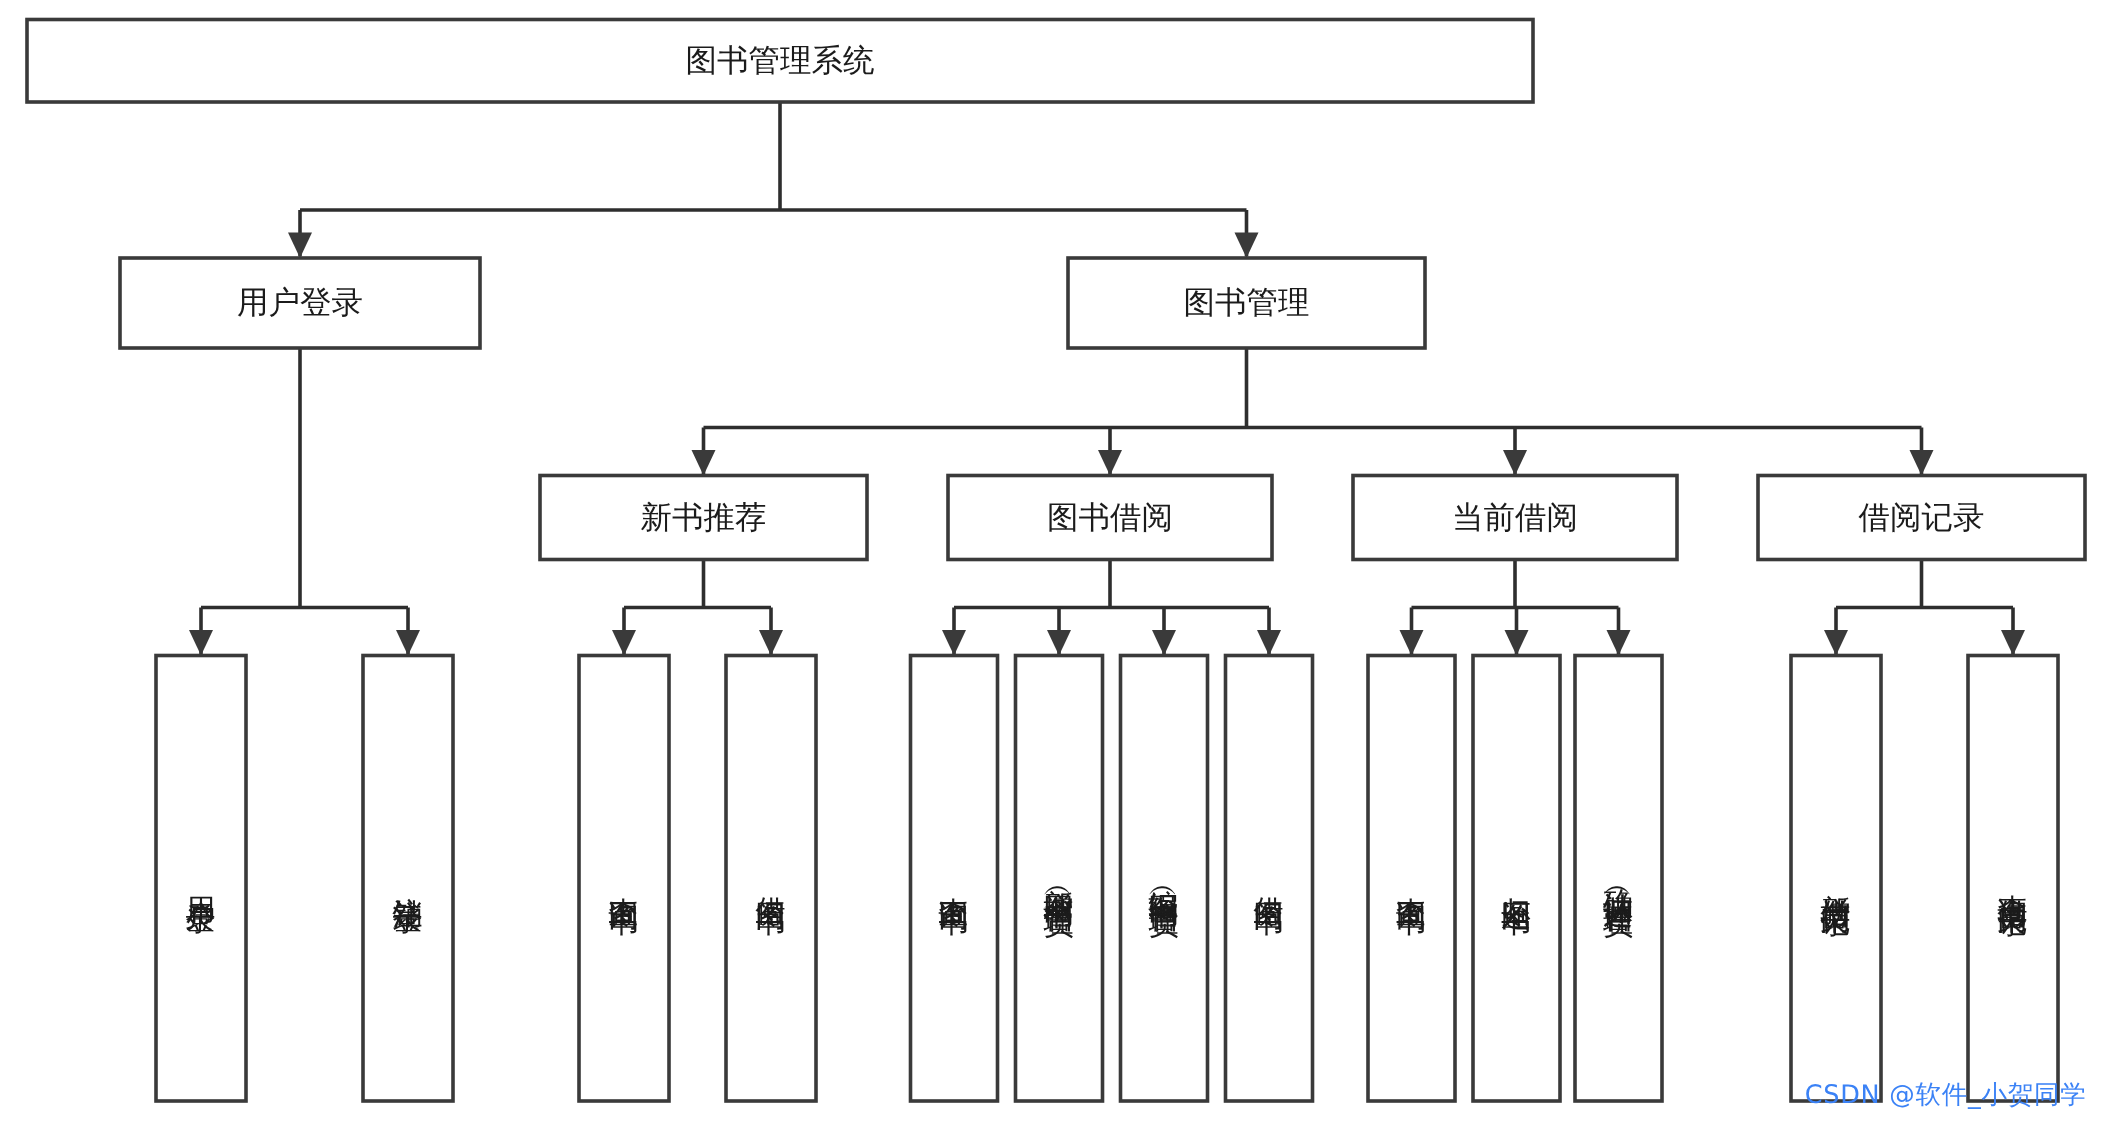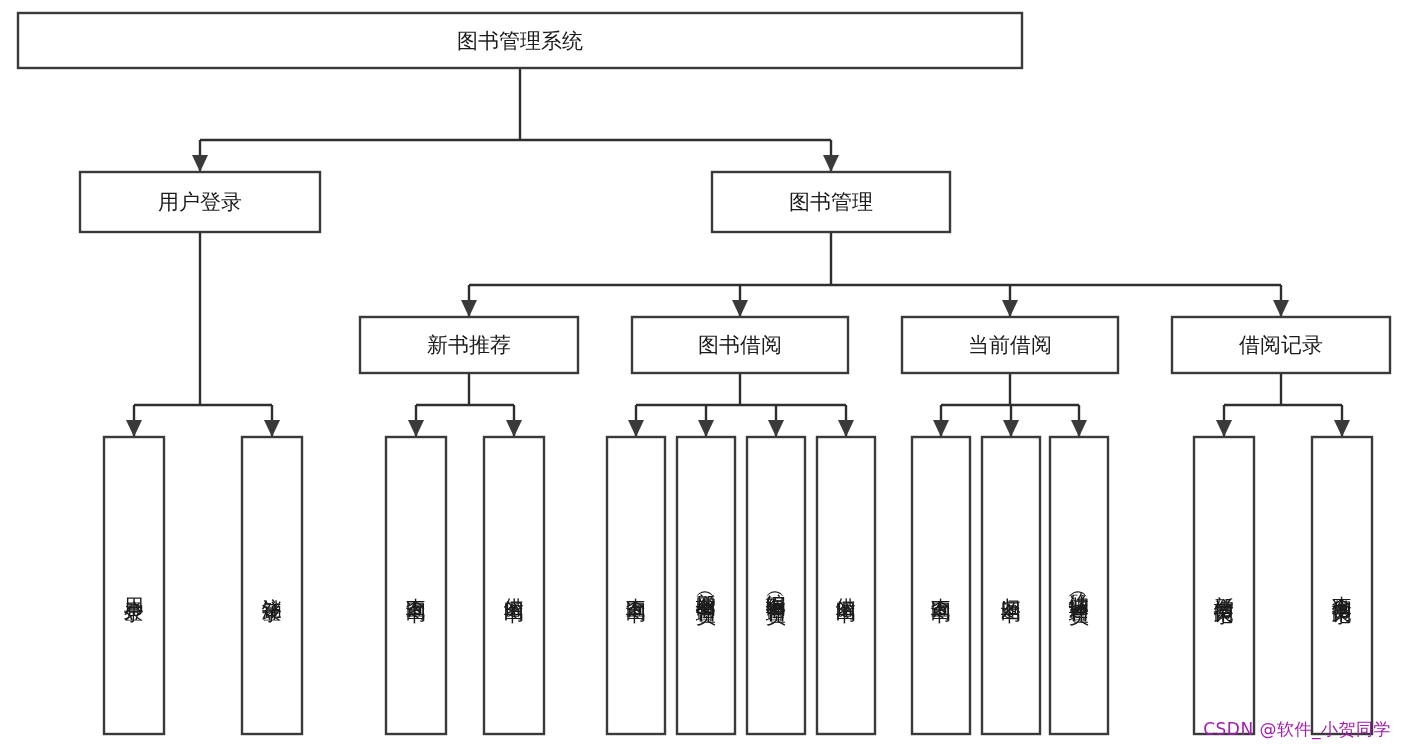--- a/index.html
+++ b/index.html
@@ -65,21 +65,21 @@
     color: #1b1b1b;
     white-space: nowrap;
     text-align: center;
   }
   .watermark {
     position: absolute;
     right: 14px;
     bottom: 6px;
     font-family: "DejaVu Sans", "Liberation Sans", sans-serif;
     font-size: 17px;
-    color: #a21caf;
+    color: #3b82f6;
     letter-spacing: 0.5px;
     white-space: nowrap;
     user-select: none;
   }
 </style>
 </head>
 <body>
 
 <div id="diagram-root">
 

